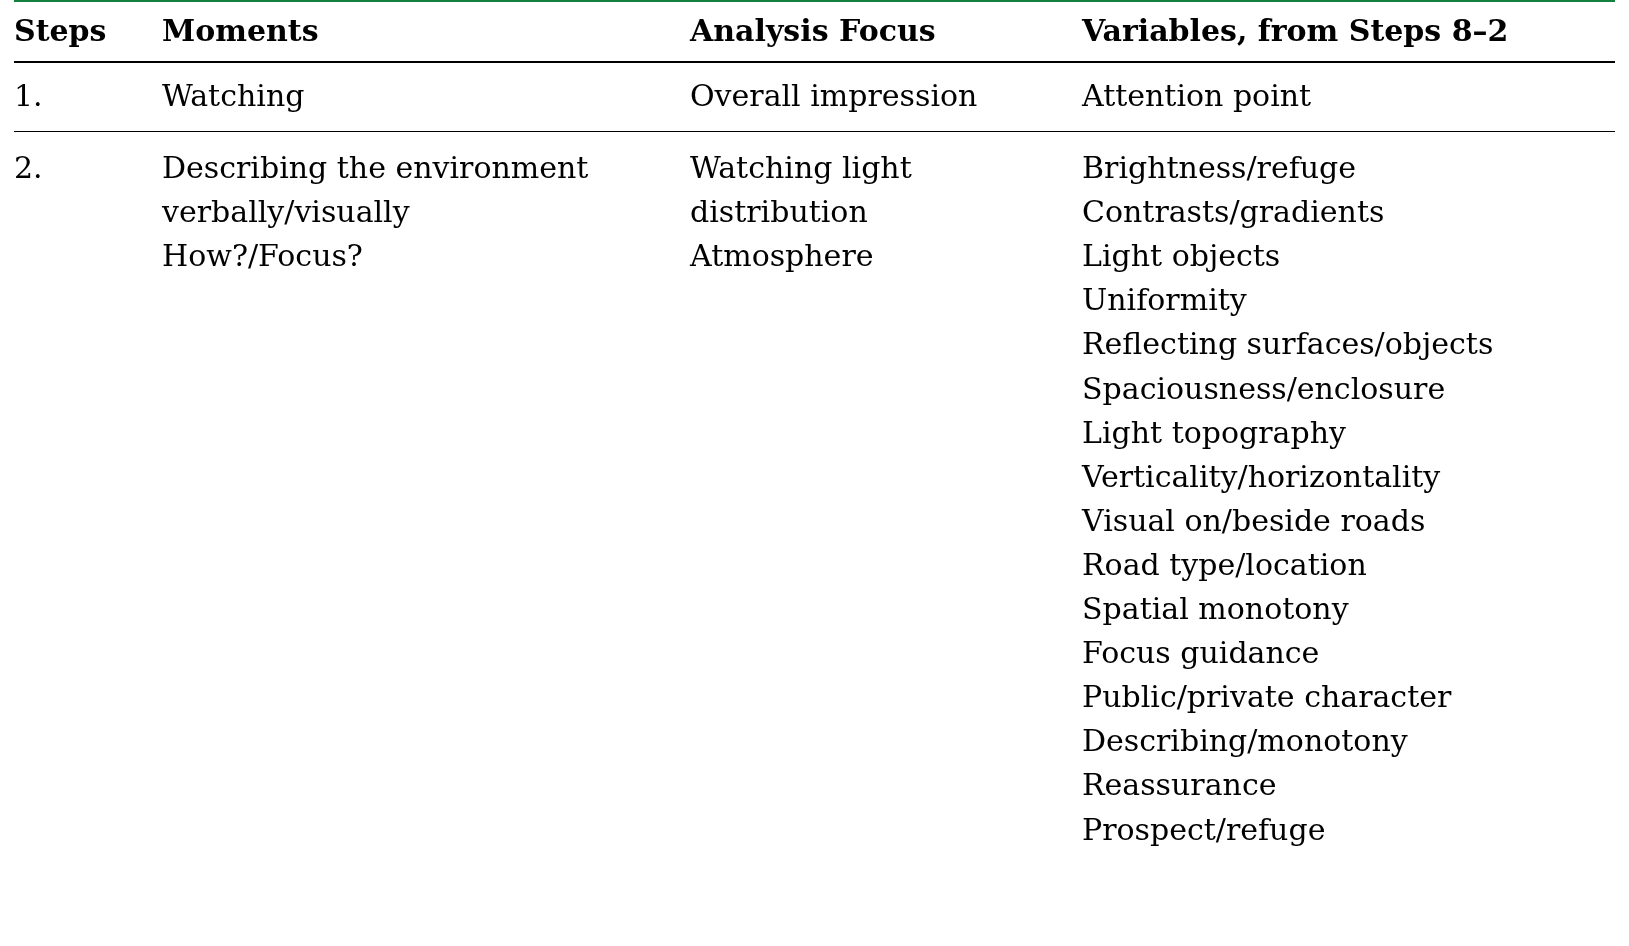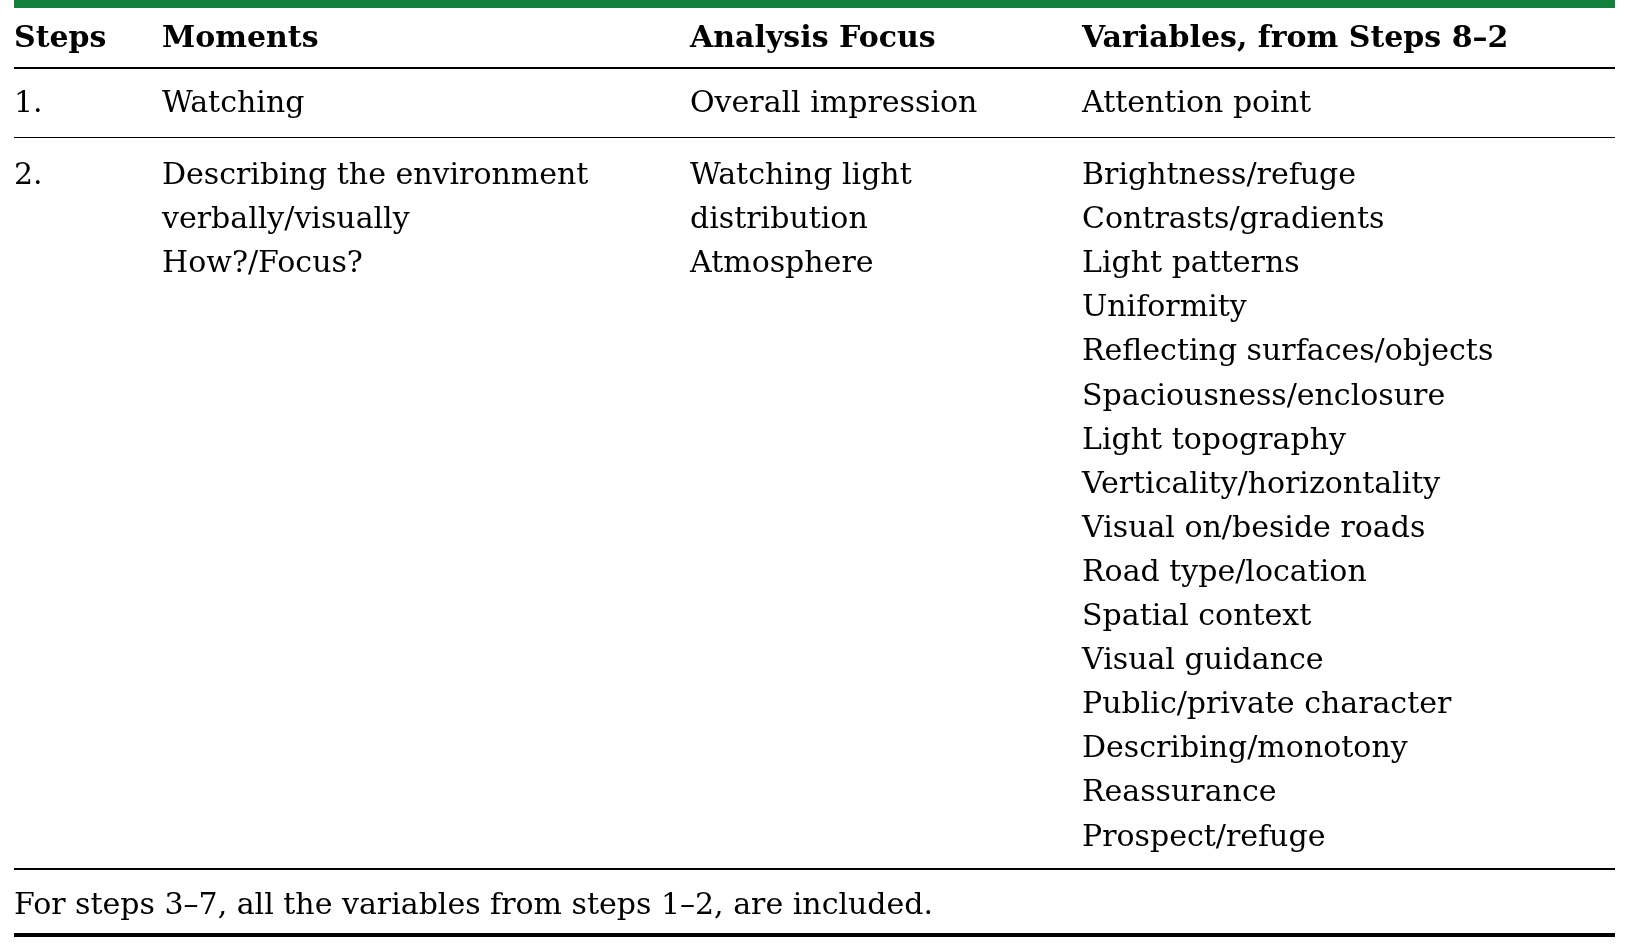--- a/index.html
+++ b/index.html
@@ -18,21 +18,21 @@
     box-sizing: border-box;
     width: 1629px;
     padding: 0 14px;
   }
   table.doc-table {
     width: 100%;
     border-collapse: collapse;
     table-layout: fixed;
   }
   .rule-top {
-    border-top: 8px solid #15803d;
+    border-top: 2px solid #15803d;
   }
   .rule-mid {
     border-top: 2px solid #000;
   }
   .rule-thin {
     border-top: 1.5px solid #000;
   }
   .rule-bottom {
     border-bottom: 4px solid #000;
   }
@@ -121,34 +121,31 @@
           <span class="cell-line">How?/Focus?</span>
         </td>
         <td>
           <span class="cell-line">Watching light</span>
           <span class="cell-line">distribution</span>
           <span class="cell-line">Atmosphere</span>
         </td>
         <td>
           <span class="cell-line">Brightness/refuge</span>
           <span class="cell-line">Contrasts/gradients</span>
-          <span class="cell-line">Light patterns</span>
+          <span class="cell-line">Light objects</span>
           <span class="cell-line">Uniformity</span>
           <span class="cell-line">Reflecting surfaces/objects</span>
           <span class="cell-line">Spaciousness/enclosure</span>
           <span class="cell-line">Light topography</span>
           <span class="cell-line">Verticality/horizontality</span>
           <span class="cell-line">Visual on/beside roads</span>
           <span class="cell-line">Road type/location</span>
-          <span class="cell-line">Spatial context</span>
-          <span class="cell-line">Visual guidance</span>
+          <span class="cell-line">Spatial monotony</span>
+          <span class="cell-line">Focus guidance</span>
           <span class="cell-line">Public/private character</span>
           <span class="cell-line">Describing/monotony</span>
           <span class="cell-line">Reassurance</span>
           <span class="cell-line">Prospect/refuge</span>
         </td>
       </tr>
-      <tr class="footnote-row rule-mid rule-bottom">
-        <td colspan="4">For steps 3–7, all the variables from steps 1–2, are included.</td>
-      </tr>
     </tbody>
   </table>
 </div>
 
 </body></html>

